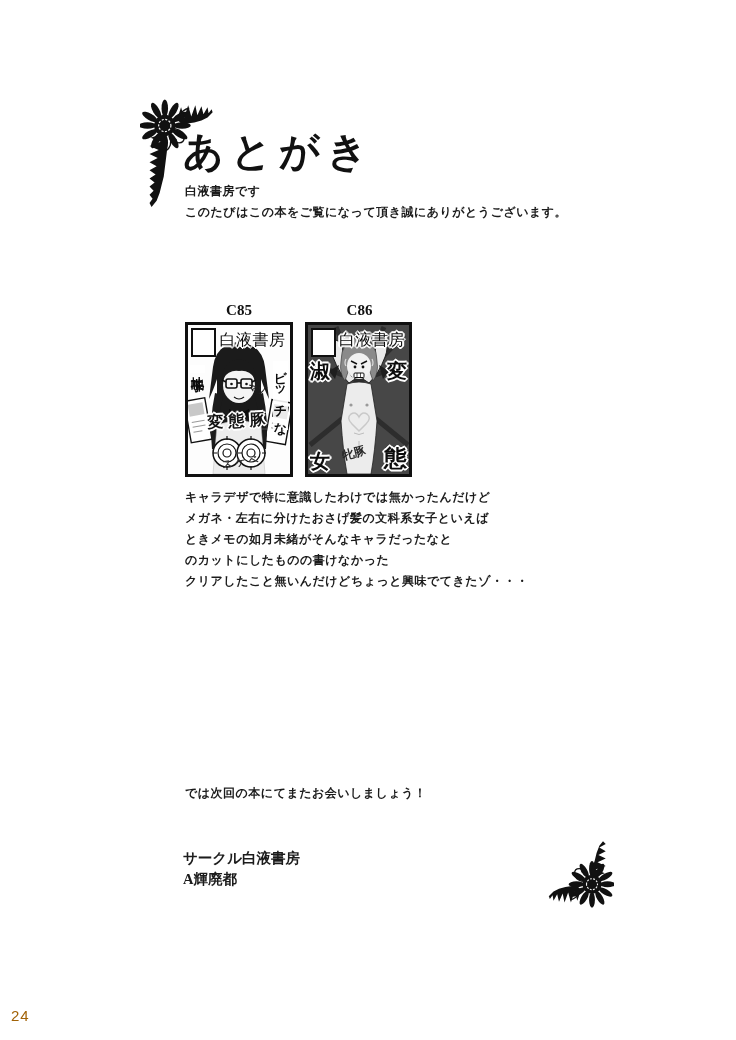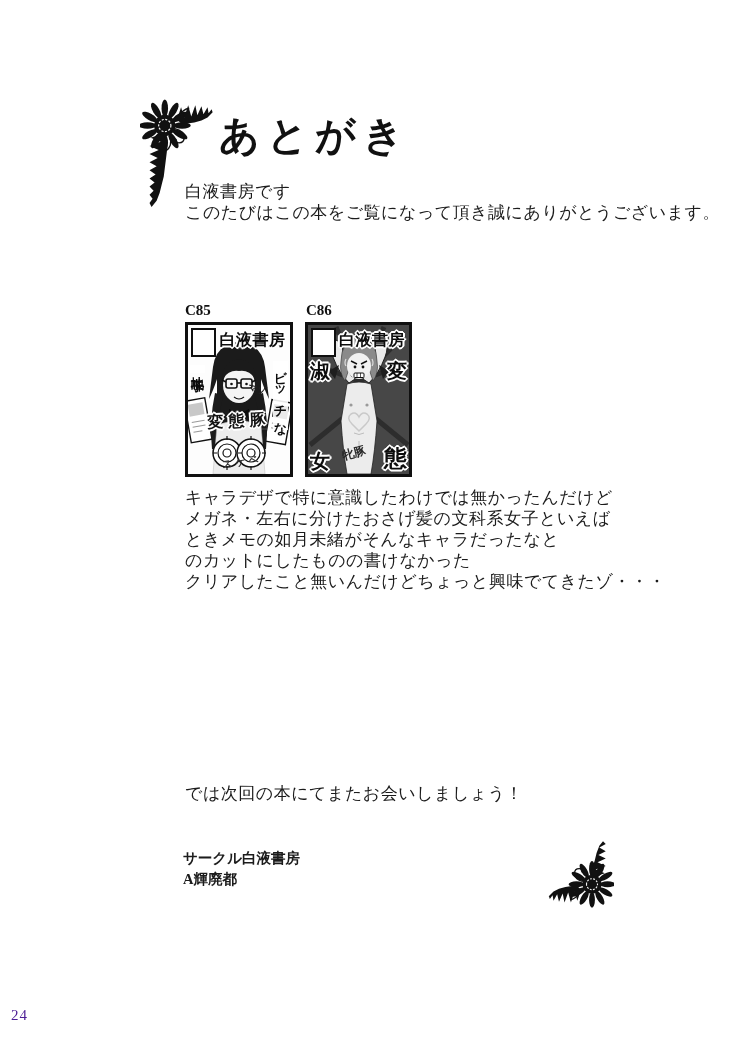--- a/index.html
+++ b/index.html
@@ -11,49 +11,49 @@
   }
   .abs { position:absolute; }
 
   
   .page-title {
     font-family:"DejaVu Sans","Liberation Sans",sans-serif;
     font-weight:900; font-size:40px; letter-spacing:7px; color:#111;
     line-height:46px;
   }
   .para {
-    font-weight:normal; font-size:17px; line-height:21px;
+    font-weight:bold; font-size:12px; line-height:21px;
     letter-spacing:0.5px; white-space:pre-line; color:#1b1b1b;
   }
   .credits { font-weight:bold; font-size:14.5px; line-height:21px; white-space:pre-line; }
   .page-number {
-    font-family:Liberation Serif, serif;
-    font-size:15px; color:#4c1d95; letter-spacing:1px;
+    font-family:Liberation Sans, sans-serif;
+    font-size:15px; color:#a16207; letter-spacing:1px;
   }
 
   
   .ornament svg { display:block; }
   .ornament.br { transform:rotate(180deg); }
 
   
   .cover-label {
-    font-weight:bold; font-size:15px; color:#111;
+    font-weight:bold; font-size:15px; text-align:center; color:#111;
     font-family:"Liberation Serif","DejaVu Serif",serif;
   }
   .cover {
     position:absolute; border:3px solid #101010; background:#fff; box-sizing:border-box;
   }
   .cover svg.art { position:absolute; left:0; top:0; }
   .logo-box {
     position:absolute; left:3px; top:3px; width:25px; height:29px;
     background:#fff; border:2px solid #101010; box-sizing:border-box;
   }
   .publisher {
     position:absolute; left:29px; right:2px; top:5px; text-align:center;
-    font-weight:bold; font-size:16px; letter-spacing:0.5px; color:#0d0d0d;
+    font-weight:normal; font-size:16px; letter-spacing:0.5px; color:#0d0d0d;
   }
   .outlined {
     text-shadow:-1px -1px 0 #fff,1px -1px 0 #fff,-1px 1px 0 #fff,1px 1px 0 #fff,
                 0 -2px 0 #fff,0 2px 0 #fff,-2px 0 0 #fff,2px 0 0 #fff;
   }
   .vtext {
     position:absolute; writing-mode:vertical-rl; text-orientation:upright;
     font-weight:bold; font-size:13px; color:#0d0d0d; background:rgba(255,255,255,0.9);
     padding:1px 0; letter-spacing:2px; line-height:15px;
   }
@@ -95,21 +95,21 @@
         <path d="M36,24 L40,12 L43,22 L47,10 L50,21 L54,10 L56,20 L60,11 L62,19 L66,12 L67,18 L70,14 L71,17 L72,16 L66,22 L60,25 L53,27 L46,28 L40,28 Z"></path>
         <path d="M22,38 L10,42 L20,46 L9,50 L18,54 L9,58 L17,62 L9,66 L16,70 L9,74 L15,78 L9,82 L14,86 L9,90 L13,94 L9,98 L12,102 L9,106 L11,110 L16,104 L19,96 L21,88 L23,80 L24,72 L25,64 L26,56 L26,48 Z"></path>
       </g>
       <circle cx="24" cy="30" r="6" fill="none" stroke="#f2f2f2" stroke-width="1.2" stroke-dasharray="2 1.5"></circle>
       <path d="M34,33 q9,2 9,9 q0,5 -5,5 q-4,0 -3,-4" fill="none" stroke="#111" stroke-width="1.4"></path>
       <path d="M29,41 q3,9 -4,14" fill="none" stroke="#111" stroke-width="1.4"></path>
       <path d="M38,20 q4,-6 10,-7" fill="none" stroke="#111" stroke-width="1.3"></path>
     </svg>
   </div>
 
-  <div class="abs page-title" style="left:183px; top:112px;margin-left:36px;">あとがき</div>
+  <div class="abs page-title" style="left:183px; top:128px;">あとがき</div>
 
   <div class="abs para" style="left:185px; top:181px;">白液書房です
 このたびはこの本をご覧になって頂き誠にありがとうございます。</div>
 
   <div class="abs cover-label" style="left:185px; top:302px; width:108px;">C85</div>
   <div class="abs cover-label" style="left:306px; top:302px; width:107px;">C86</div>
 
   <div class="cover" style="left:185px; top:322px; width:108px; height:155px;">
     <svg class="art" width="102" height="149" viewBox="0 0 102 149">
       <rect width="102" height="149" fill="#fdfdfd"></rect>

